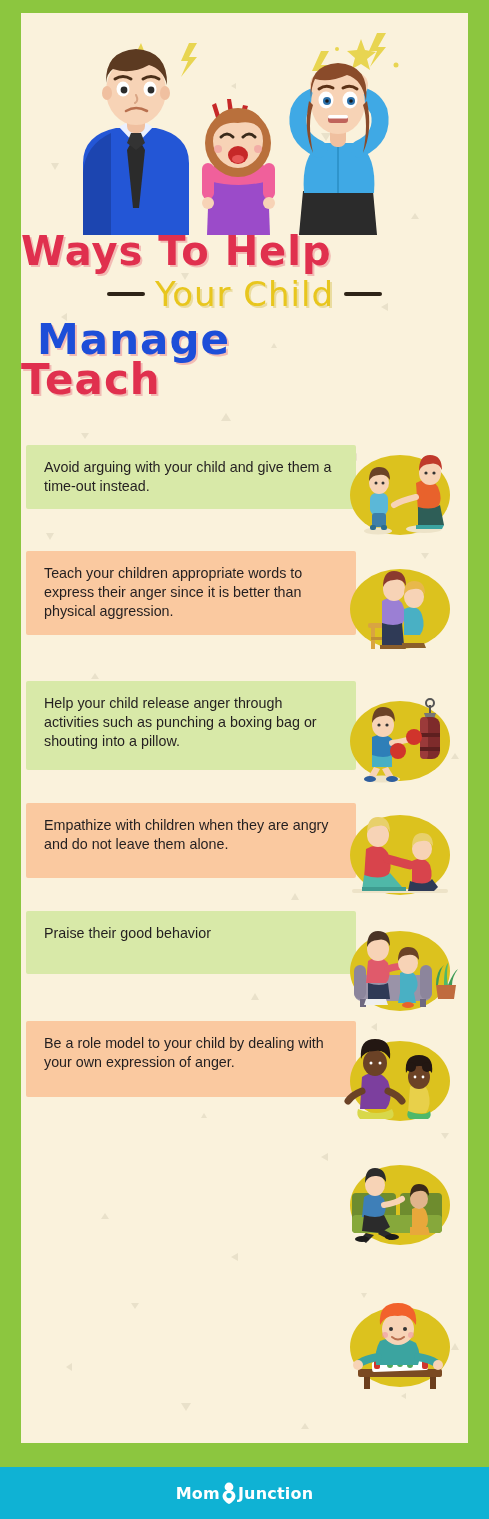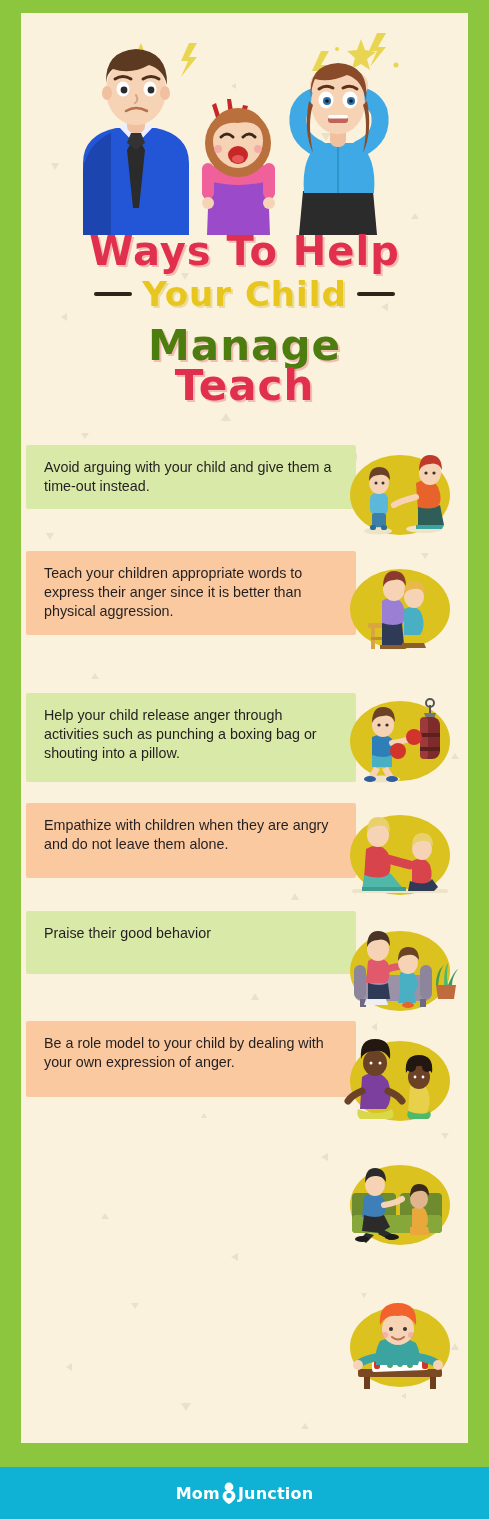--- a/index.html
+++ b/index.html
@@ -55,21 +55,21 @@
     left: 0; top: 0;
     width: 447px;
     height: 222px;
   }
   
   .title-wrap {
     position: absolute;
     left: 0;
     top: 218px;
     width: 447px;
-    text-align: center;
+    text-align: left;
   }
   .t-line {
     font-family: "DejaVu Sans", sans-serif;
     font-weight: bold;
     letter-spacing: 1px;
     line-height: 1.02;
   }
   .t1 {
     font-size: 40px;
     color: #E0304E;
@@ -86,28 +86,29 @@
     width: 38px;
     height: 4px;
     background: #2E2417;
     border-radius: 2px;
   }
   .t2 {
     font-size: 34px;
     color: #E8C61E;
     text-shadow: 2px 2px 0 rgba(200,170,20,.30);
     font-family: "DejaVu Sans", sans-serif;
-    font-weight: bold;
+    font-weight: normal;
     letter-spacing: 1px;
   }
   .t3 {
     font-size: 42px;
-    color: #4d7c0f;
+    color: #1d4ed8;
     text-shadow: 2px 2px 0 rgba(224,48,78,.28);
-    margin-top: 11px;
+    margin-top: 5px;
+    padding-left: 16px;
   }
   .t4 {
     font-size: 42px;
     color: #E0304E;
     text-shadow: 2px 2px 0 rgba(224,48,78,.28);
     margin-top: -3px;
   }
   
   .tips {
     position: absolute;
@@ -390,21 +391,21 @@
               </g>
               <g>
                 <path d="M66 52 q14 -6 18 6 q4 12 -2 20 l-16 0 z" fill="#49B0C4"></path>
                 <ellipse cx="76" cy="40" rx="10" ry="11" fill="#F7D3B6"></ellipse>
                 <path d="M66 38 q0 -14 10 -14 q11 0 11 13 q-4 -6 -11 -5 q-7 0 -10 6 z" fill="#E8B84B"></path>
                 <path d="M64 86 l22 0 2 5 -24 0 z" fill="#8B5E2B"></path>
               </g>
             </svg></div>
         </div>
         <div class="tip-row" style="position: absolute; top: 232px; left: 0px; height: 100px;">
-          <div class="tip-box green" style="top: 16px; width: 330px; min-height: 89px; white-space: pre-line;">Help your child release anger through activities such as punching a boxing bag or shouting into a pillow.</div>
+          <div class="tip-box green" style="top: 4px; width: 330px; min-height: 89px; white-space: pre-line;">Help your child release anger through activities such as punching a boxing bag or shouting into a pillow.</div>
           <div class="thumb" style="top: 12px;"><svg viewBox="0 0 124 100" width="124" height="100" xmlns="http://www.w3.org/2000/svg">
               <ellipse cx="62" cy="52" rx="50" ry="40" fill="#DCC21E"></ellipse>
               <g>
                 <path d="M92 16 l0 8" stroke="#555" stroke-width="2"></path>
                 <circle cx="92" cy="14" r="4" fill="none" stroke="#555" stroke-width="2"></circle>
                 <path d="M86 24 l12 0 -2 6 -8 0 z" fill="#777"></path>
                 <rect x="82" y="28" width="20" height="42" rx="8" fill="#7E2B2B"></rect>
                 <rect x="82" y="28" width="8" height="42" rx="4" fill="#9B3A3A"></rect>
                 <rect x="82" y="44" width="20" height="4" fill="#5E1F1F"></rect>
                 <rect x="82" y="58" width="20" height="4" fill="#5E1F1F"></rect>

